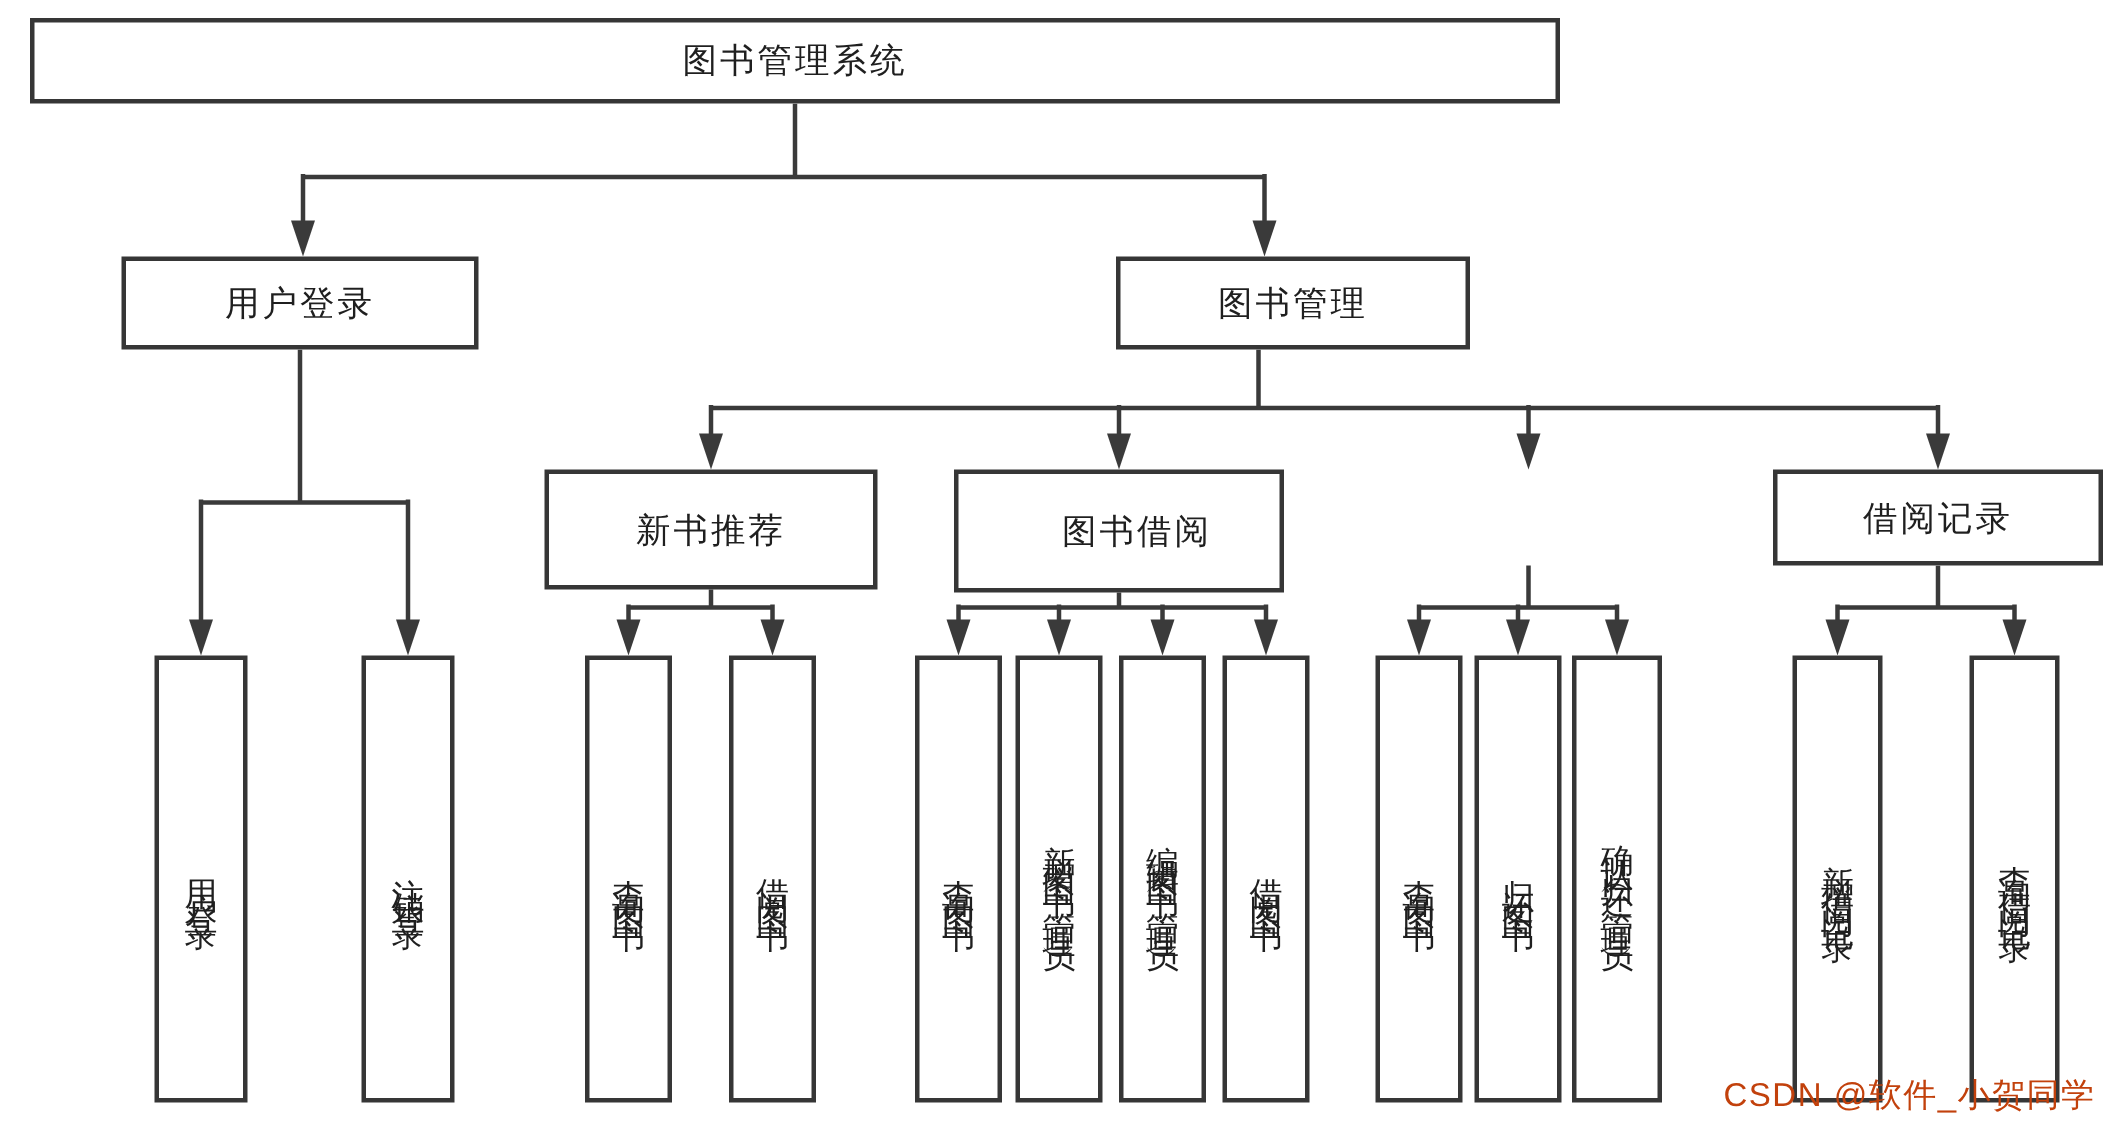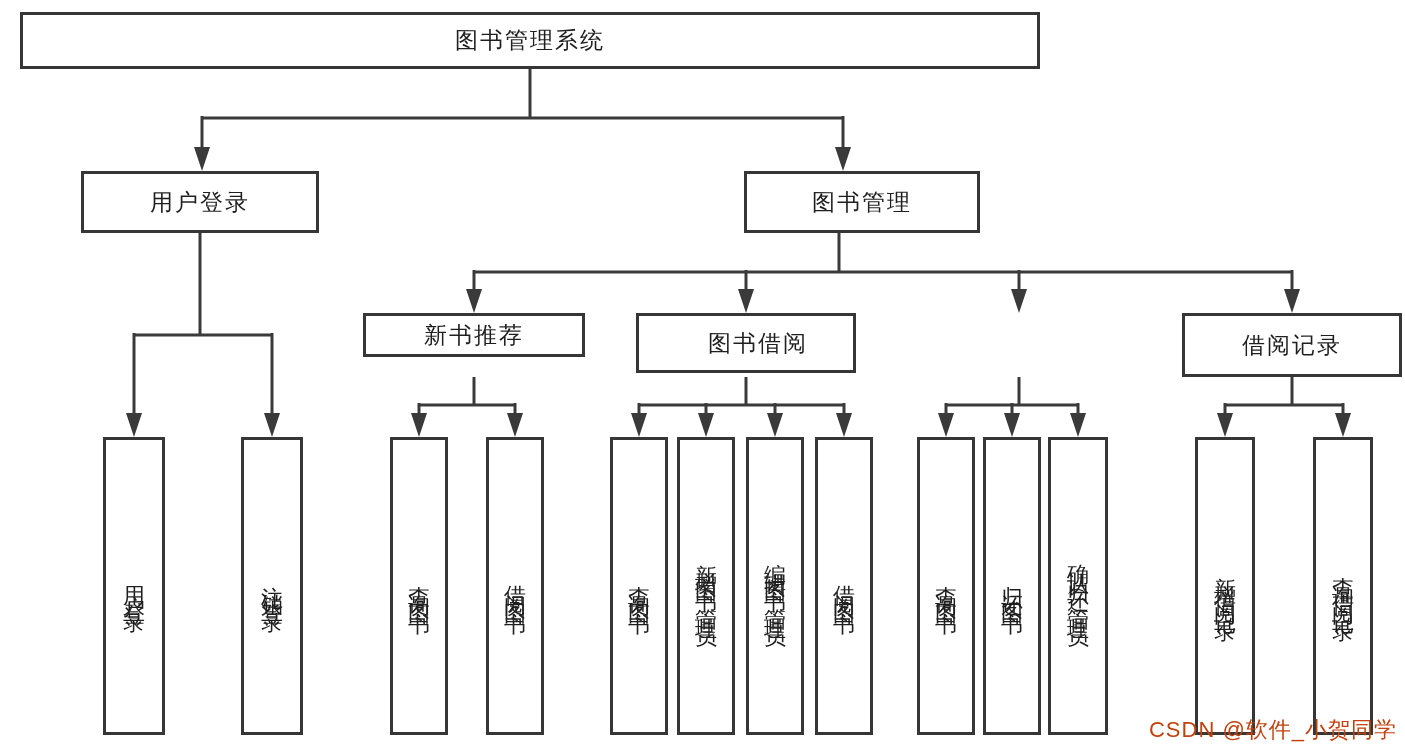--- a/index.html
+++ b/index.html
@@ -46,22 +46,22 @@
     writing-mode: vertical-rl;
     text-orientation: mixed;
     letter-spacing: 9px;
     line-height: 1;
     white-space: nowrap;
   }
   
   .n-root           { left: 20px;   top: 12px;  width: 1020px; height: 57px; }
   .n-user-login     { left: 81px;   top: 171px; width: 238px;  height: 62px; }
   .n-book-mgmt      { left: 744px;  top: 171px; width: 236px;  height: 62px; }
-  .n-new-books      { left: 363px;  top: 313px; width: 222px;  height: 44px; }
-  .n-book-borrow    { left: 636px;  top: 313px; width: 220px;  height: 60px; padding-left: 24px; }
+  .n-new-books      { left: 363px;  top: 313px; width: 222px;  height: 80px; }
+  .n-book-borrow    { left: 636px;  top: 313px; width: 220px;  height: 82px; padding-left: 24px; }
   .n-current-borrow { left: 909px;  top: 313px; width: 220px;  height: 64px; }
   .n-borrow-records { left: 1182px; top: 313px; width: 220px;  height: 64px; }
 
   .leaf { top: 437px; height: 298px; }
   .n-leaf-login      { left: 103px;  width: 62px; }
   .n-leaf-logout     { left: 241px;  width: 62px; }
   .n-leaf-nb-query   { left: 390px;  width: 58px; }
   .n-leaf-nb-borrow  { left: 486px;  width: 58px; }
   .n-leaf-bb-query   { left: 610px;  width: 58px; }
   .n-leaf-bb-add     { left: 677px;  width: 58px; }

